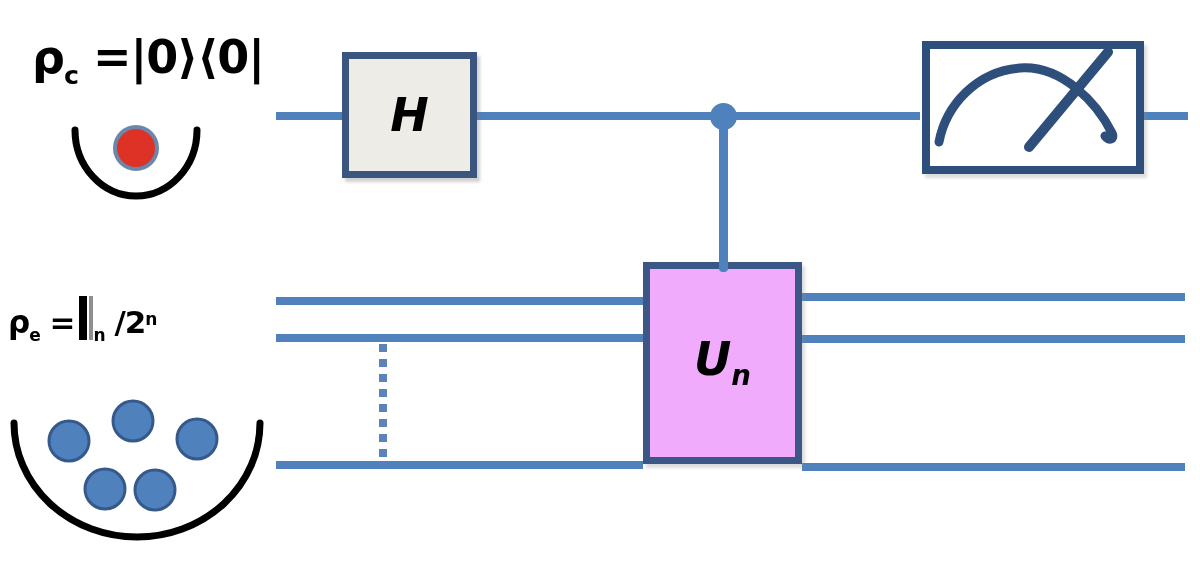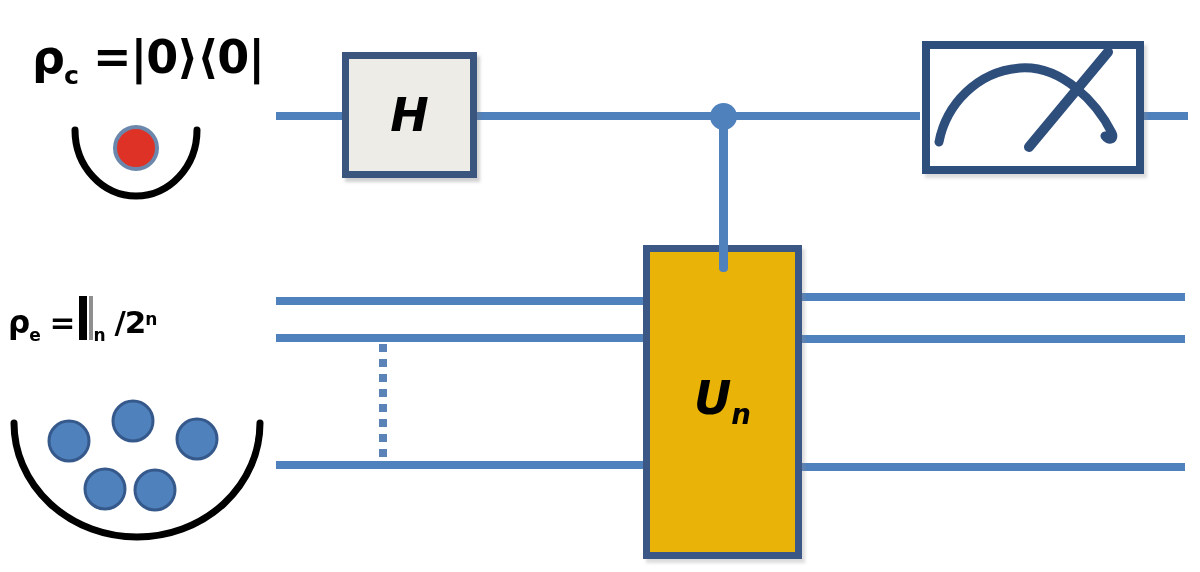--- a/index.html
+++ b/index.html
@@ -11,21 +11,21 @@
   .wire{position:absolute;height:8px;background:#4F81BD;z-index:1;}
   .vline{position:absolute;width:9px;background:#4F81BD;z-index:5;border-radius:0 0 4px 4px;}
   .ctrl-dot{position:absolute;width:27px;height:27px;border-radius:50%;background:#4F81BD;z-index:6;}
   .dotted{
     position:absolute;width:8px;z-index:2;
     background:repeating-linear-gradient(to bottom,#5B83B8 0px,#5B83B8 8px,transparent 8px,transparent 15px);
   }
   
   .gatebox{position:absolute;box-sizing:border-box;z-index:4;display:flex;align-items:center;justify-content:center;}
   .hbox{left:342px;top:52px;width:135px;height:126px;border:7px solid #3A567F;background:#EEECE7;box-shadow:3px 4px 3px rgba(120,120,120,0.35);}
-  .ubox{left:643px;top:245px;width:159px;height:314px;border:7px solid #3A5785;background:#eab308;box-shadow:3px 4px 3px rgba(140,140,140,0.3);}
+  .ubox{left:643px;top:262px;width:159px;height:202px;border:7px solid #3A5785;background:#f0abfc;box-shadow:3px 4px 3px rgba(140,140,140,0.3);}
   .mbox{left:922px;top:41px;width:222px;height:133px;border:8px solid #2E4E7C;background:#ffffff;box-shadow:3px 4px 3px rgba(140,140,140,0.3);}
   .gate-label{font-style:italic;font-weight:bold;color:#000;font-size:46px;line-height:1;}
   .gate-label sub{font-size:0.6em;vertical-align:-0.35em;}
   .msvg{position:absolute;left:0;top:0;}
   
   .state-label{position:absolute;color:#000;font-weight:bold;white-space:nowrap;z-index:3;}
   .ctrl-label{left:8px;top:30px;font-size:46px;letter-spacing:-1px;margin-left:24px;}
   .env-label{left:8px;top:296px;font-size:31px;letter-spacing:-1px;}
   .state-label sub{font-size:0.55em;vertical-align:-0.45em;font-weight:bold;}
   .state-label sup{font-size:0.55em;vertical-align:0.45em;font-weight:bold;}

